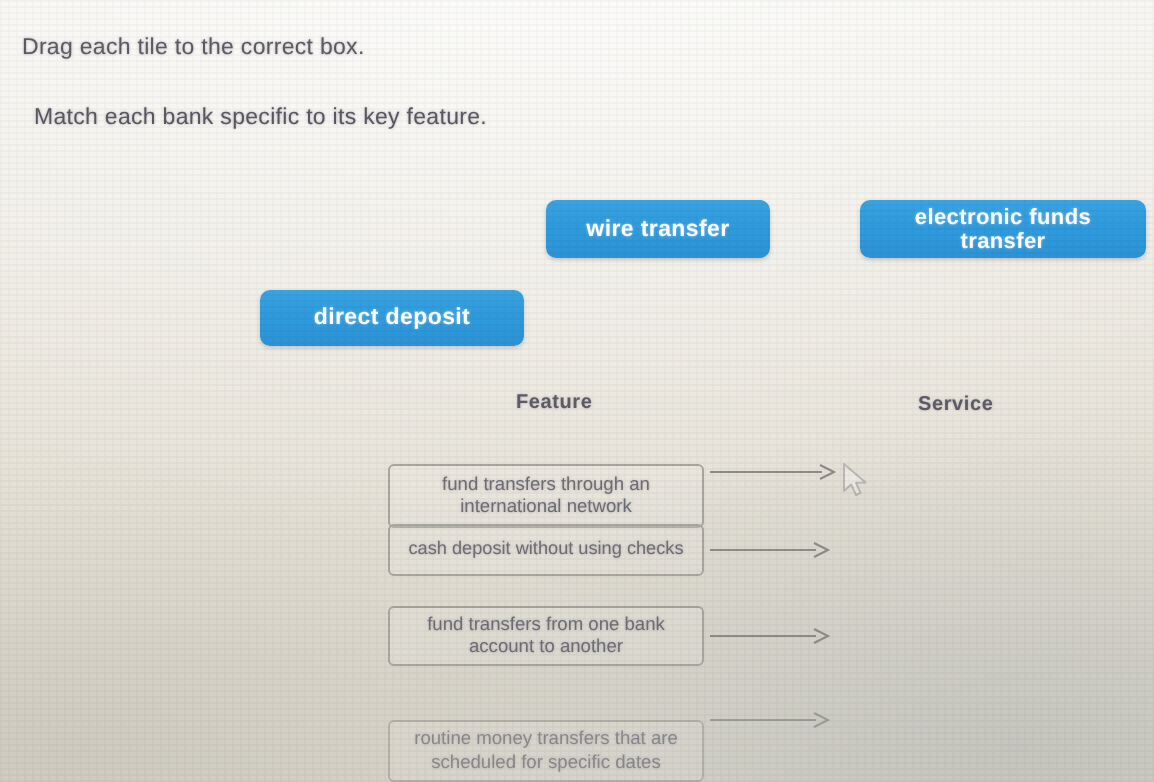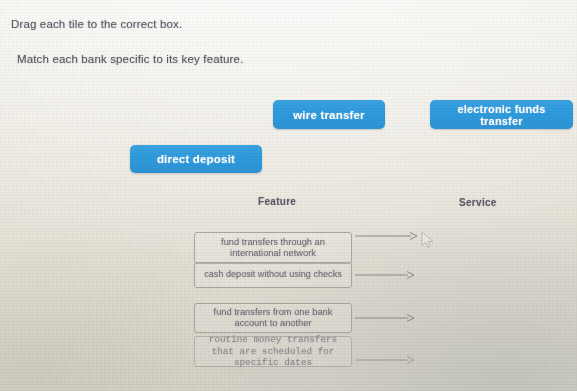--- a/index.html
+++ b/index.html
@@ -107,21 +107,21 @@
     align-items: center;
     justify-content: center;
     text-align: center;
     box-sizing: border-box;
     padding: 2px 5px;
     text-shadow: 0 0 1.5px rgba(140,138,146,0.6);
   }
   #feature-box-1 { top: 220px; height: 32px; margin-top: 12px; }
   #feature-box-2 { top: 262px; height: 26px; font-size: 9.1px; }
   #feature-box-3 { top: 303px; height: 30px; }
-  #feature-box-4 { top: 336px; height: 31px; opacity: 0.72; font-family: Liberation Mono, monospace; }
+  #feature-box-4 { top: 360px; height: 31px; opacity: 0.72; }
 
   
   .connector {
     position: absolute;
     left: 355px;
     height: 12px;
     width: 66px;
     pointer-events: none;
   }
   #connector-1 { top: 230px; }

